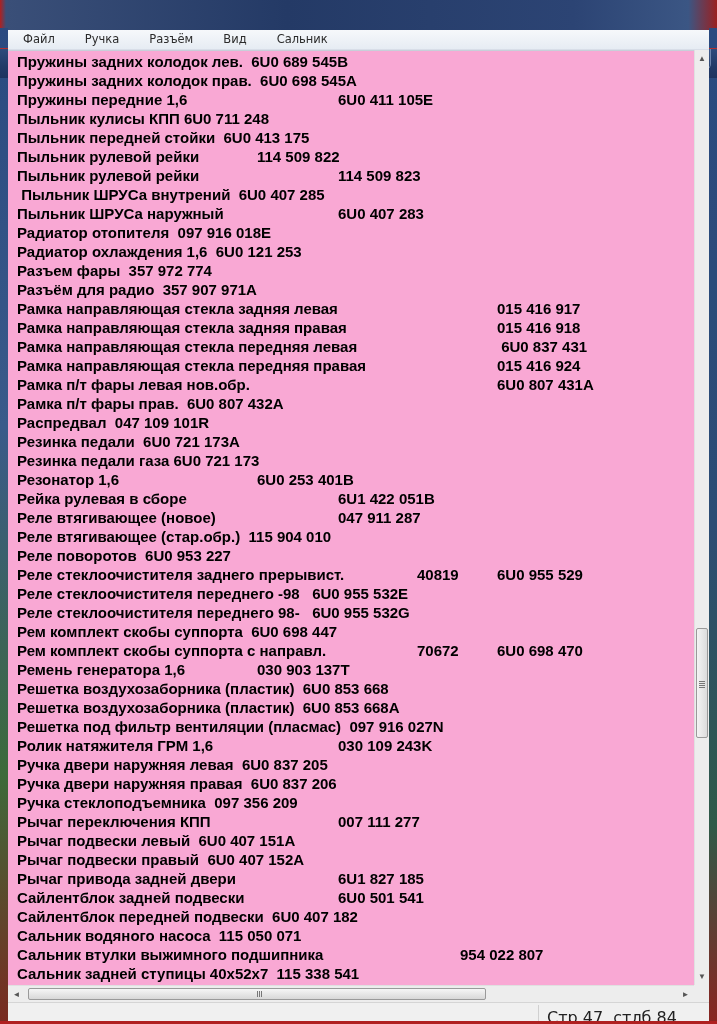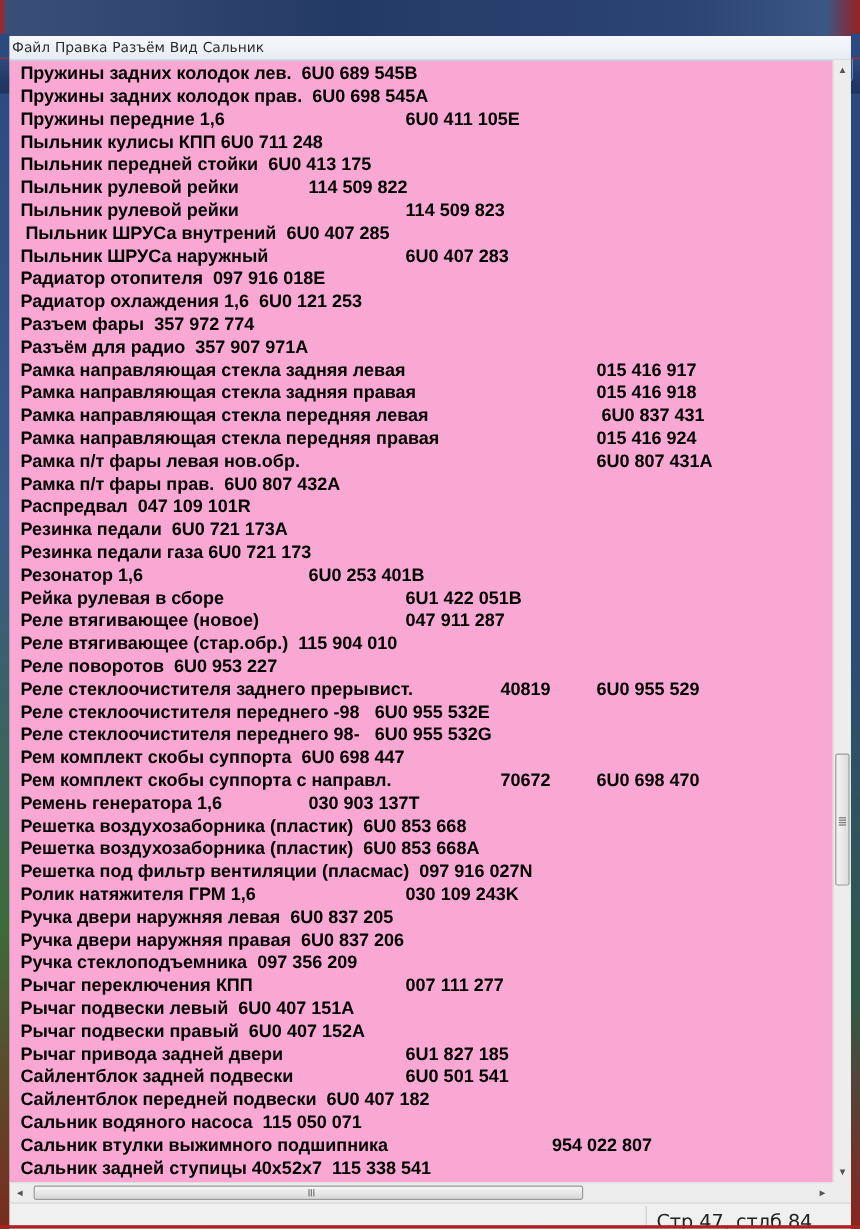--- a/index.html
+++ b/index.html
@@ -64,21 +64,21 @@
     position:absolute; left:8px; top:30px; width:701px; height:994px;
     background:#f0f0f0;
   }
   .menubar {
     position:absolute; left:0; top:0; width:701px; height:19px;
     background:linear-gradient(180deg,#f6f8fb,#e6ecf3);
     border-bottom:1px solid #d8dee8;
     display:flex; align-items:center;
     font-family:"DejaVu Sans", sans-serif; font-size:11.5px; color:#333;
   }
-  .menu-item { padding:0 2px; height:19px; line-height:19px; color:#2b2b2b; }
+  .menu-item { padding:0 15px; height:19px; line-height:19px; color:#2b2b2b; }
   .editor {
     position:absolute; left:0; top:20px; width:686px; height:935px;
     background:#f9a8d4; overflow:hidden;
     border-top:1px solid #c8cfd9;
   }
   .lines {
     position:absolute; left:9px; top:1px; margin:0; padding:0;
     font-family:"Liberation Sans", sans-serif; font-weight:bold;
     font-size:15px; line-height:19px; color:#000; white-space:pre;
   }
@@ -153,21 +153,21 @@
       </div>
       <div class="cap-btn cap-close">
         <span>X</span>
       </div>
     </div>
   </div>
 
   <div class="client">
     <div class="menubar">
       <span class="menu-item">Файл</span>
-      <span class="menu-item">Правка</span>
+      <span class="menu-item">Ручка</span>
       <span class="menu-item">Разъём</span>
       <span class="menu-item">Вид</span>
       <span class="menu-item">Сальник</span>
     </div>
 
     <div class="editor">
       <div class="lines" id="lines"><div class="line"><span class="c1">Пружины задних колодок лев.  6U0 689 545B</span></div><div class="line"><span class="c1">Пружины задних колодок прав.  6U0 698 545A</span></div><div class="line"><span class="c1">Пружины передние 1,6</span><span class="c2" style="left: 321px;">6U0 411 105E</span></div><div class="line"><span class="c1">Пыльник кулисы КПП 6U0 711 248</span></div><div class="line"><span class="c1">Пыльник передней стойки  6U0 413 175</span></div><div class="line"><span class="c1">Пыльник рулевой рейки</span><span class="c2" style="left: 240px;">114 509 822</span></div><div class="line"><span class="c1">Пыльник рулевой рейки</span><span class="c2" style="left: 321px;">114 509 823</span></div><div class="line"><span class="c1"> Пыльник ШРУСа внутрений  6U0 407 285</span></div><div class="line"><span class="c1">Пыльник ШРУСа наружный</span><span class="c2" style="left: 321px;">6U0 407 283</span></div><div class="line"><span class="c1">Радиатор отопителя  097 916 018E</span></div><div class="line"><span class="c1">Радиатор охлаждения 1,6  6U0 121 253</span></div><div class="line"><span class="c1">Разъем фары  357 972 774</span></div><div class="line"><span class="c1">Разъём для радио  357 907 971A</span></div><div class="line"><span class="c1">Рамка направляющая стекла задняя левая</span><span class="c2" style="left: 480px;">015 416 917</span></div><div class="line"><span class="c1">Рамка направляющая стекла задняя правая</span><span class="c2" style="left: 480px;">015 416 918</span></div><div class="line"><span class="c1">Рамка направляющая стекла передняя левая</span><span class="c2" style="left: 480px;"> 6U0 837 431</span></div><div class="line"><span class="c1">Рамка направляющая стекла передняя правая</span><span class="c2" style="left: 480px;">015 416 924</span></div><div class="line"><span class="c1">Рамка п/т фары левая нов.обр.</span><span class="c2" style="left: 480px;">6U0 807 431A</span></div><div class="line"><span class="c1">Рамка п/т фары прав.  6U0 807 432A</span></div><div class="line"><span class="c1">Распредвал  047 109 101R</span></div><div class="line"><span class="c1">Резинка педали  6U0 721 173A</span></div><div class="line"><span class="c1">Резинка педали газа 6U0 721 173</span></div><div class="line"><span class="c1">Резонатор 1,6</span><span class="c2" style="left: 240px;">6U0 253 401B</span></div><div class="line"><span class="c1">Рейка рулевая в сборе</span><span class="c2" style="left: 321px;">6U1 422 051B</span></div><div class="line"><span class="c1">Реле втягивающее (новое)</span><span class="c2" style="left: 321px;">047 911 287</span></div><div class="line"><span class="c1">Реле втягивающее (стар.обр.)  115 904 010</span></div><div class="line"><span class="c1">Реле поворотов  6U0 953 227</span></div><div class="line"><span class="c1">Реле стеклоочистителя заднего прерывист.</span><span class="c2" style="left: 400px;">40819</span><span class="c3" style="left: 480px;">6U0 955 529</span></div><div class="line"><span class="c1">Реле стеклоочистителя переднего -98   6U0 955 532E</span></div><div class="line"><span class="c1">Реле стеклоочистителя переднего 98-   6U0 955 532G</span></div><div class="line"><span class="c1">Рем комплект скобы суппорта  6U0 698 447</span></div><div class="line"><span class="c1">Рем комплект скобы суппорта с направл.</span><span class="c2" style="left: 400px;">70672</span><span class="c3" style="left: 480px;">6U0 698 470</span></div><div class="line"><span class="c1">Ремень генератора 1,6</span><span class="c2" style="left: 240px;">030 903 137T</span></div><div class="line"><span class="c1">Решетка воздухозаборника (пластик)  6U0 853 668</span></div><div class="line"><span class="c1">Решетка воздухозаборника (пластик)  6U0 853 668A</span></div><div class="line"><span class="c1">Решетка под фильтр вентиляции (пласмас)  097 916 027N</span></div><div class="line"><span class="c1">Ролик натяжителя ГРМ 1,6</span><span class="c2" style="left: 321px;">030 109 243K</span></div><div class="line"><span class="c1">Ручка двери наружняя левая  6U0 837 205</span></div><div class="line"><span class="c1">Ручка двери наружняя правая  6U0 837 206</span></div><div class="line"><span class="c1">Ручка стеклоподъемника  097 356 209</span></div><div class="line"><span class="c1">Рычаг переключения КПП</span><span class="c2" style="left: 321px;">007 111 277</span></div><div class="line"><span class="c1">Рычаг подвески левый  6U0 407 151A</span></div><div class="line"><span class="c1">Рычаг подвески правый  6U0 407 152A</span></div><div class="line"><span class="c1">Рычаг привода задней двери</span><span class="c2" style="left: 321px;">6U1 827 185</span></div><div class="line"><span class="c1">Сайлентблок задней подвески</span><span class="c2" style="left: 321px;">6U0 501 541</span></div><div class="line"><span class="c1">Сайлентблок передней подвески  6U0 407 182</span></div><div class="line"><span class="c1">Сальник водяного насоса  115 050 071</span></div><div class="line"><span class="c1">Сальник втулки выжимного подшипника</span><span class="c2" style="left: 443px;">954 022 807</span></div><div class="line"><span class="c1">Сальник задней ступицы 40x52x7  115 338 541</span></div></div>
     </div>
 
     <div class="vscroll">

